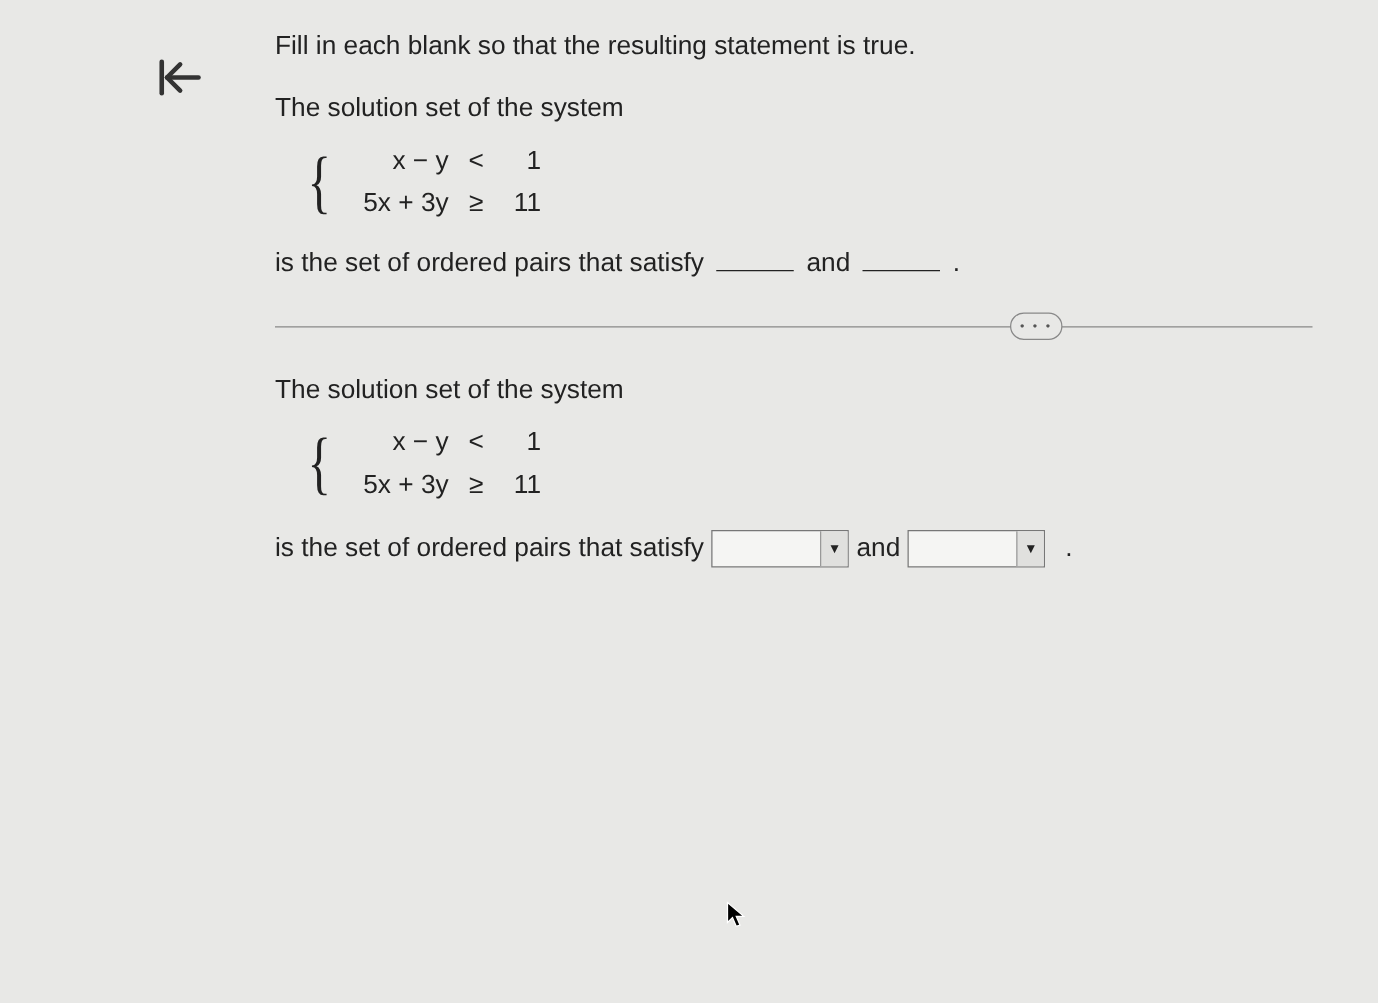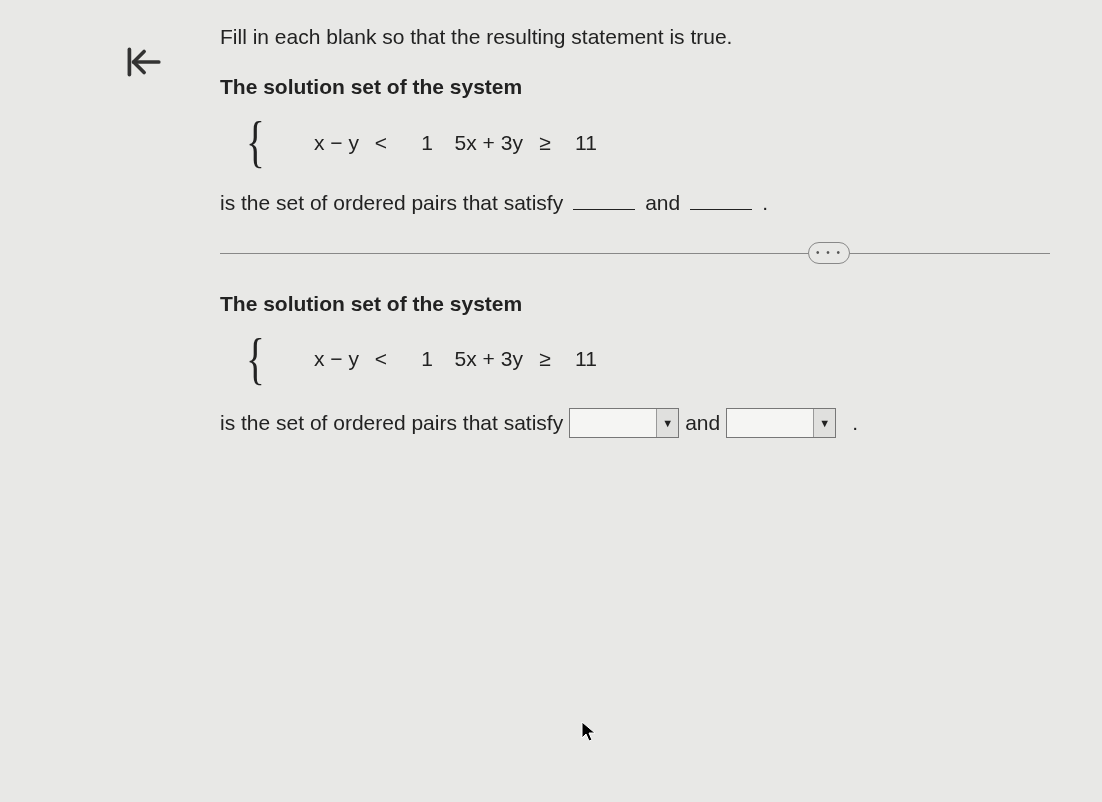--- a/index.html
+++ b/index.html
@@ -35,38 +35,37 @@
     }
     .content {
       margin-left: 100px;
     }
     .instruction {
       margin-bottom: 24px;
       line-height: 1.4;
     }
     .solution-text {
       margin-bottom: 18px;
-      font-weight: bold;
     }
     .system-brace {
       display: flex;
       align-items: center;
       margin: 14px 0 20px 22px;
     }
     .brace {
       font-size: 56px;
       font-weight: 300;
       line-height: 0.9;
       margin-right: 10px;
       font-family: 'Times New Roman', serif;
       transform: scaleX(0.7);
     }
     .equations {
       display: flex;
-      flex-direction: row;
+      flex-direction: column;
       gap: 10px;
     }
     .equation-row {
       display: flex;
       align-items: center;
       font-size: 21px;
     }
     .eq-left {
       width: 90px;
       text-align: right;

